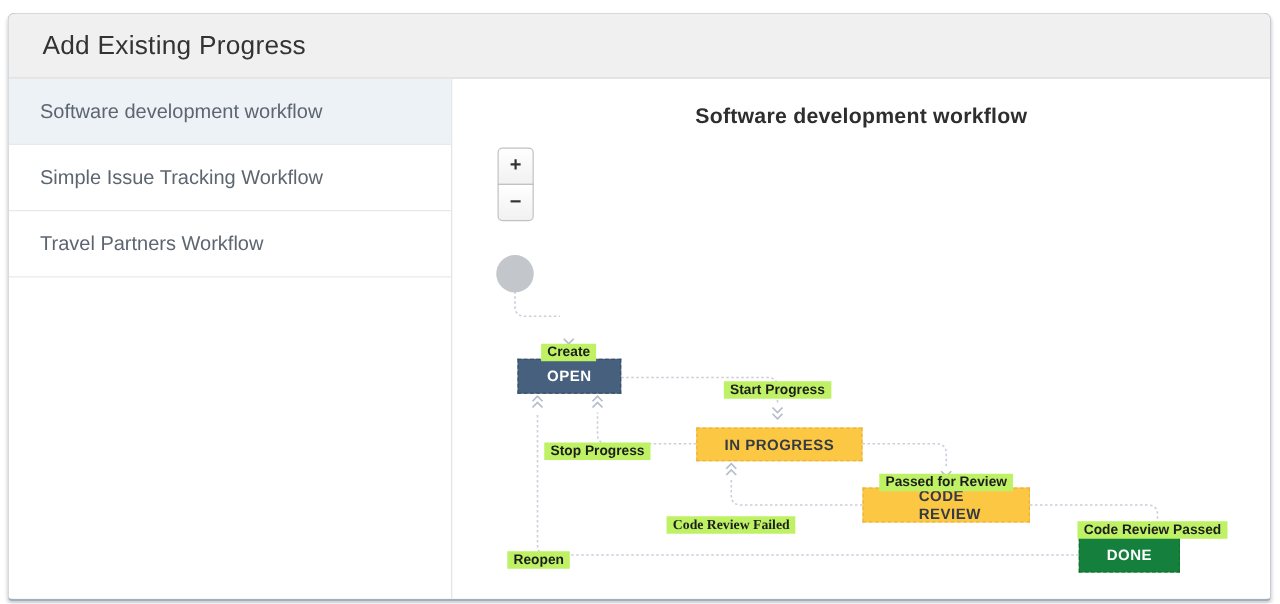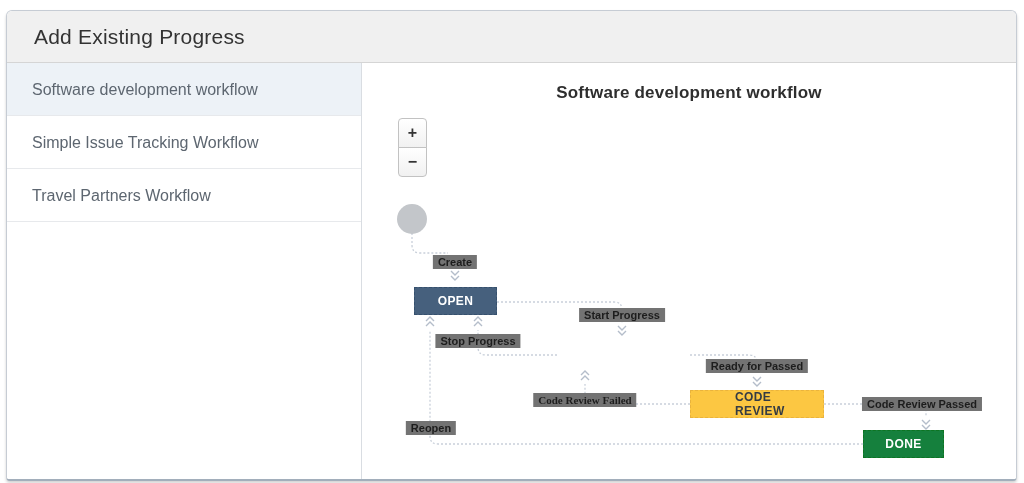--- a/index.html
+++ b/index.html
@@ -56,24 +56,24 @@
     font-size: 12px; font-weight: bold; letter-spacing: 0.4px;
     border-radius: 0; border: 1px dashed transparent; cursor: pointer;
   }
   .node-open  { left: 52px;  top: 224px; width: 83px;  height: 28px; background: #46607d; border-color: #36506d; color: #fff; }
   .node-inprog{ left: 195px; top: 279px; width: 133px; height: 27px; background: #fcc742; border-color: #eab33c; color: #343b44; }
   .node-codereview { left: 328px; top: 327px; width: 134px; height: 28px; background: #fcc742; border-color: #eab33c; color: #343b44; padding-left: 44px; }
   .node-done  { left: 501px; top: 367px; width: 81px;  height: 28px; background: #15803d; border-color: #0d7422; color: #fff; }
   .tlabel {
     position: absolute; transform: translate(-50%, -50%);
     font-size: 11px; font-weight: bold; color: #1d1d1d;
-    background: #737373; padding: 1px 5px; white-space: nowrap;
+    background: #bef264; padding: 1px 5px; white-space: nowrap; margin-top: 20px;
   }
   .lbl-create     { left: 93px;  top: 199px; }
-  .lbl-startprog  { left: 260px; top: 252px; }
+  .lbl-startprog  { left: 260px; top: 229px; }
   .lbl-stopprog   { left: 116px; top: 278px; }
   .lbl-ready      { left: 395px; top: 303px; }
   .lbl-crfailed   { left: 223px; top: 337px; font-family: Liberation Serif, serif; }
   .lbl-crpassed   { left: 560px; top: 341px; }
   .lbl-reopen     { left: 69px;  top: 365px; }
 </style>
 </head>
 <body>
 
 <div class="stage">
@@ -116,27 +116,28 @@
             <path d="M 112 258 L 116 254 L 120 258 M 112 263 L 116 259 L 120 263"></path>
             <path d="M 391 314 L 395 318 L 399 314 M 391 319 L 395 323 L 399 319"></path>
             <path d="M 219 312 L 223 308 L 227 312 M 219 317 L 223 313 L 227 317"></path>
             <path d="M 560 357 L 564 361 L 568 357 M 560 362 L 564 366 L 568 362"></path>
             <path d="M 64 258 L 68 254 L 72 258 M 64 263 L 68 259 L 72 263"></path>
           </g>
           <circle cx="50" cy="156" r="15" fill="#c3c6ca"></circle>
         </svg>
 
         <div class="node node-open">OPEN</div>
+        <div class="node node-inprog">IN PROGRESS</div>
         <div class="node node-codereview">CODE REVIEW</div>
         <div class="node node-done">DONE</div>
 
         <div class="tlabel lbl-create">Create</div>
         <div class="tlabel lbl-startprog">Start Progress</div>
         <div class="tlabel lbl-stopprog">Stop Progress</div>
-        <div class="tlabel lbl-ready">Ready for Passed</div>
+        <div class="tlabel lbl-ready">Passed for Review</div>
         <div class="tlabel lbl-crfailed">Code Review Failed</div>
         <div class="tlabel lbl-crpassed">Code Review Passed</div>
         <div class="tlabel lbl-reopen">Reopen</div>
 
       </div>
     </div>
   </div>
 </div>
 
 </body></html>

